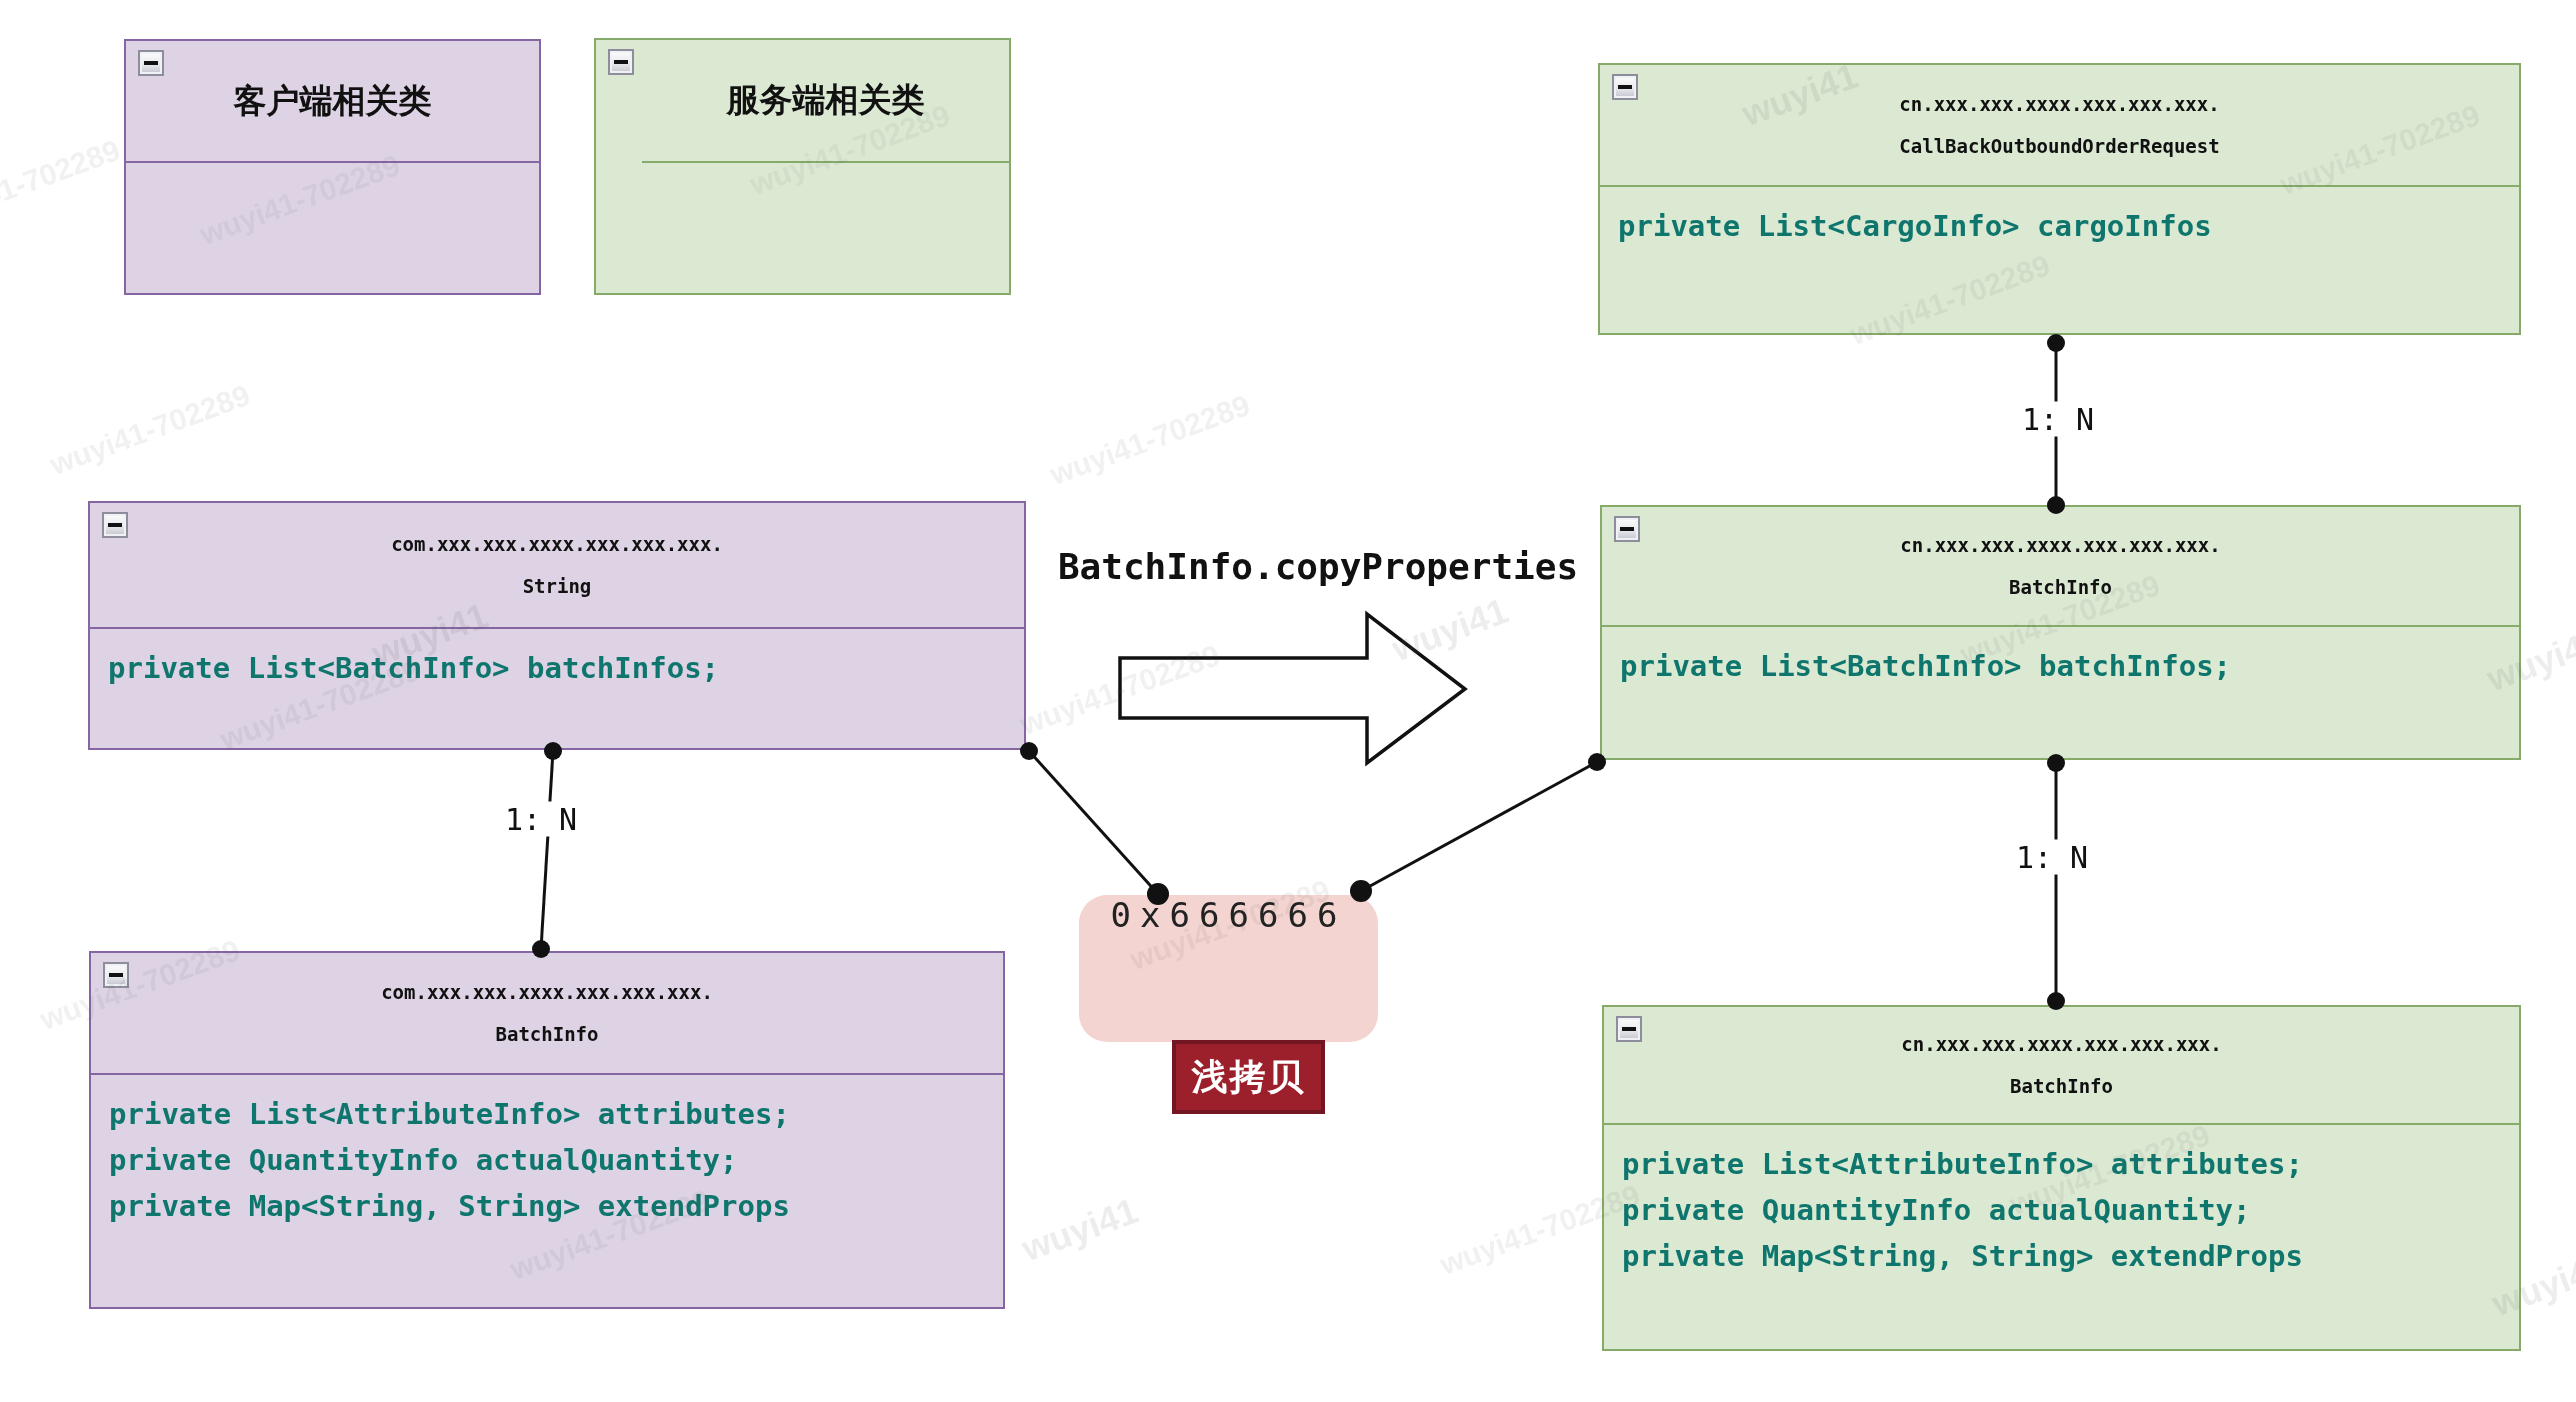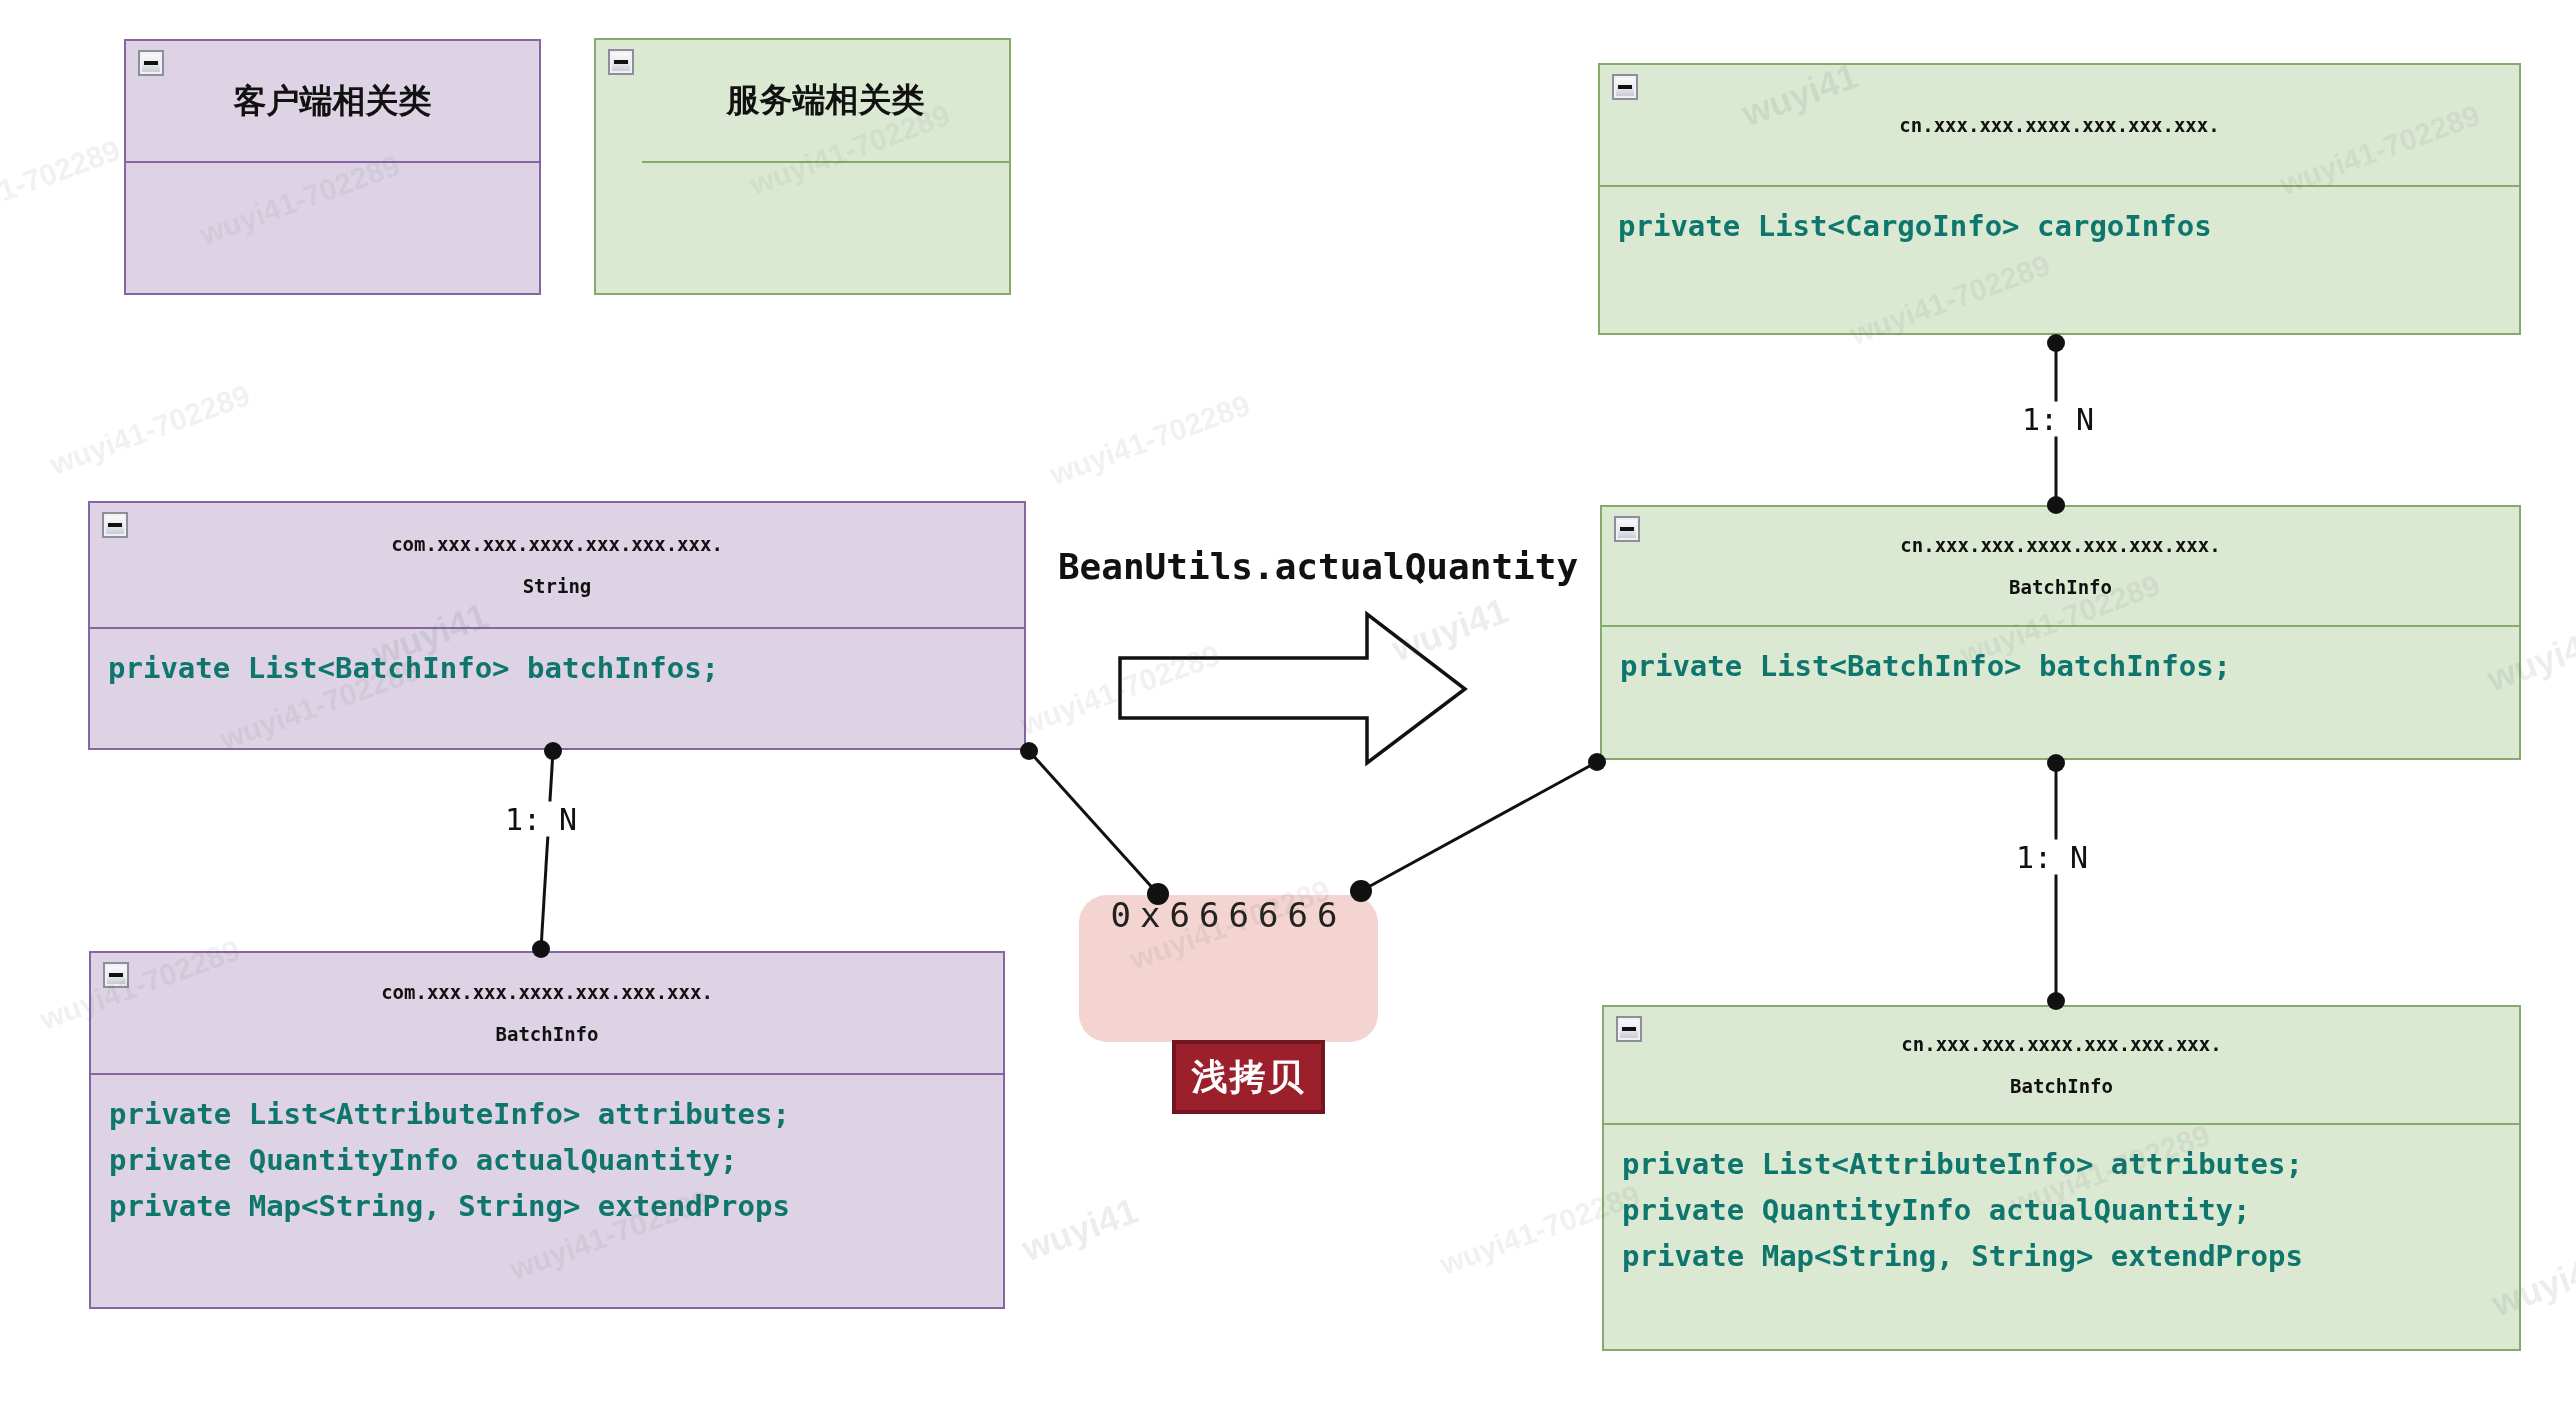--- a/index.html
+++ b/index.html
@@ -75,20 +75,21 @@
     </div>
     <div class="class-fields"></div>
   </div>
 
   <div class="class-box server pos-callback">
     <div class="collapse-icon">
         <span class="bar"></span>
       </div>
     <div class="class-header">
       <div class="pkg">cn.xxx.xxx.xxxx.xxx.xxx.xxx.</div>
+      <div class="cls">CallBackOutboundOrderRequest</div>
     </div>
     <div class="class-fields">
       <div class="field">private List&lt;CargoInfo&gt; cargoInfos</div>
     </div>
   </div>
 
   <div class="class-box client pos-cargo">
     <div class="collapse-icon">
         <span class="bar"></span>
       </div>
@@ -137,21 +138,21 @@
       <div class="pkg">cn.xxx.xxx.xxxx.xxx.xxx.xxx.</div>
       <div class="cls">BatchInfo</div>
     </div>
     <div class="class-fields">
       <div class="field">private List&lt;AttributeInfo&gt; attributes;</div>
       <div class="field">private QuantityInfo actualQuantity;</div>
       <div class="field">private Map&lt;String, String&gt; extendProps</div>
     </div>
   </div>
 
-  <div class="copy-label">BeanUtils.actualQuantity</div>
+  <div class="copy-label">BatchInfo.copyProperties</div>
 
   <div class="addr-box">
     <span class="addr-text">0x666666</span>
   </div>
 
   <div class="shallow-box">
     <span class="shallow-text">浅拷贝</span>
   </div>
 
   <div class="conn-label" style="left:2058px;top:419px;">1: N</div>

